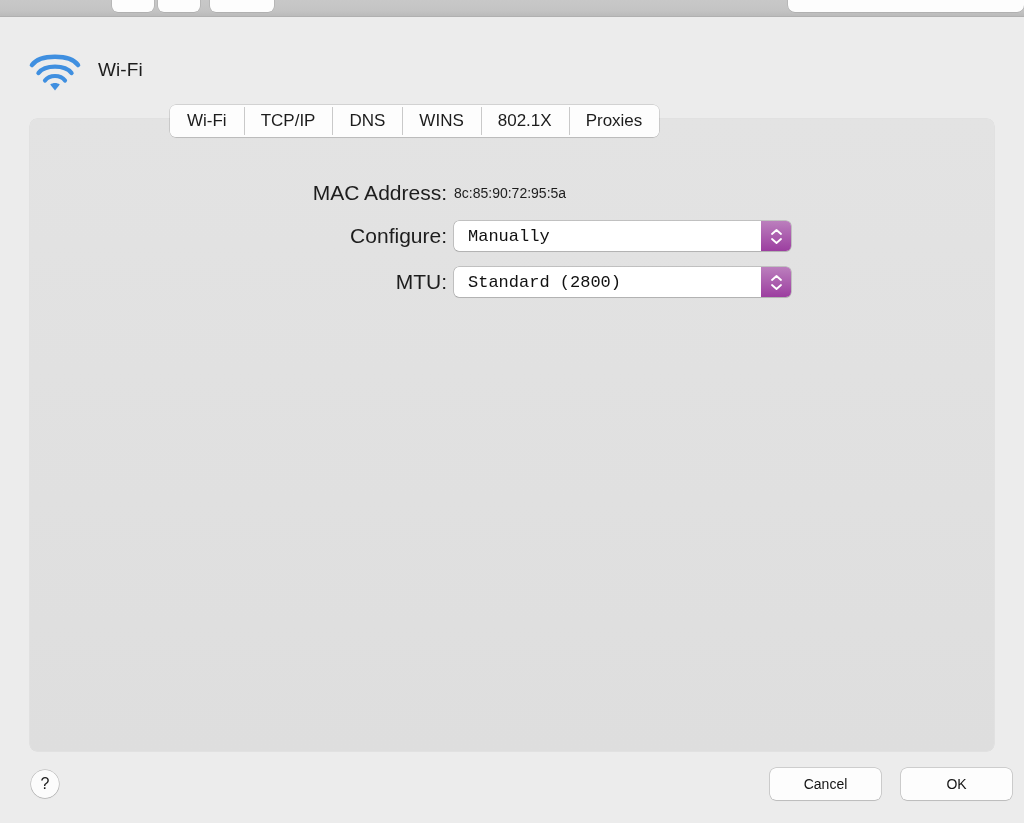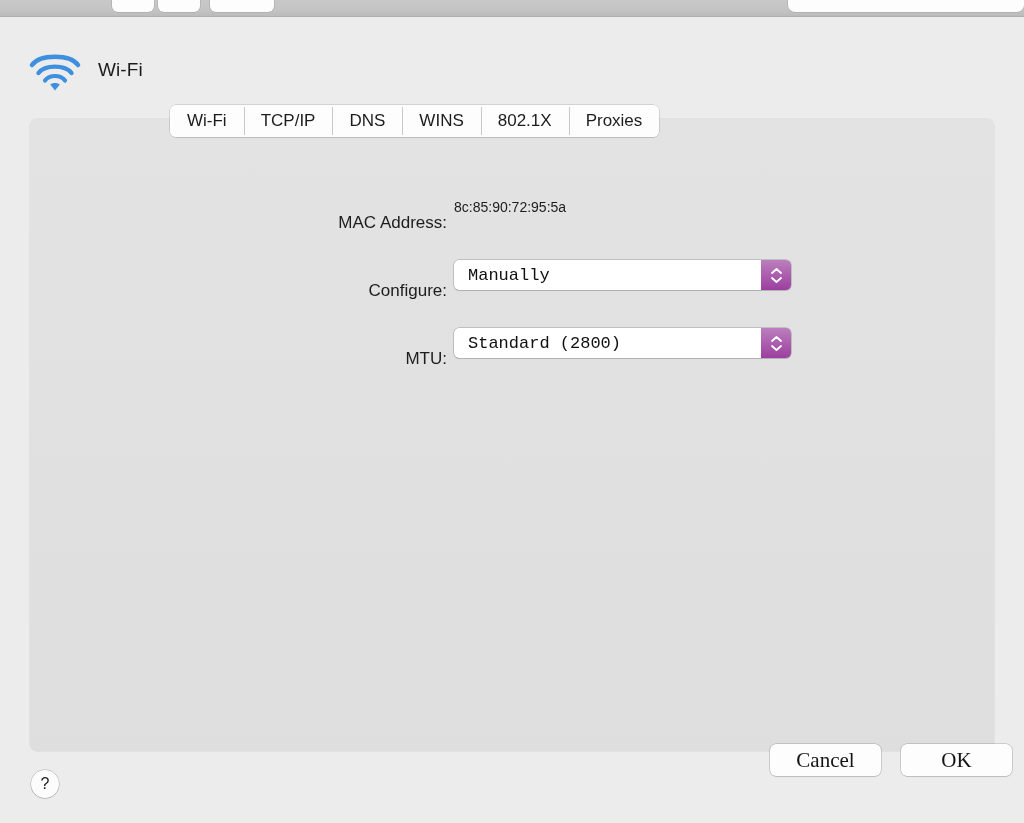--- a/index.html
+++ b/index.html
@@ -145,24 +145,23 @@
   }
   .row {
     display: flex;
     align-items: center;
     margin-bottom: 16px;
   }
   .row-label {
     width: 417px;
     text-align: right;
     padding-right: 7px;
-    font-size: 17px;
+    font-size: 21px;
     color: #1d1d1d;
     white-space: nowrap;
-    margin-top: 32px;
   }
   .row-value-static {
     font-size: 14px;
     color: #1d1d1d;
     white-space: nowrap;
   }
 
   
   .popup {
     position: relative;
@@ -213,32 +212,31 @@
     box-shadow: 0 0 0 0.5px rgba(0,0,0,0.28), 0 1px 1px rgba(0,0,0,0.08);
     display: flex;
     align-items: center;
     justify-content: center;
     font-size: 16px;
     color: #1a1a1a;
     cursor: default;
   }
   .push-button {
     position: absolute;
-    top: 744px;
+    top: 768px;
     height: 32px;
     background: #fdfdfd;
     border-radius: 6px;
     box-shadow: 0 0 0 0.5px rgba(0,0,0,0.26), 0 1px 1px rgba(0,0,0,0.08);
     display: flex;
     align-items: center;
     justify-content: center;
-    font-size: 21px;
+    font-size: 14px;
     color: #141414;
     cursor: default;
-    font-family: Liberation Serif, serif;
   }
   .push-button.cancel { left: 770px; width: 111px; }
   .push-button.ok     { left: 901px; width: 111px; }
 </style>
 </head>
 <body>
 
 <div id="root">
 
   <div class="toolbar-strip">

